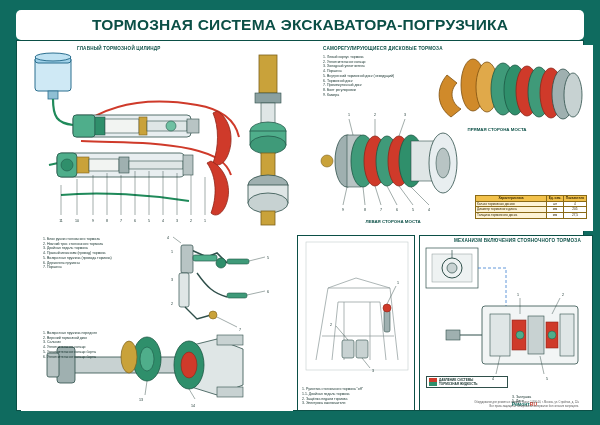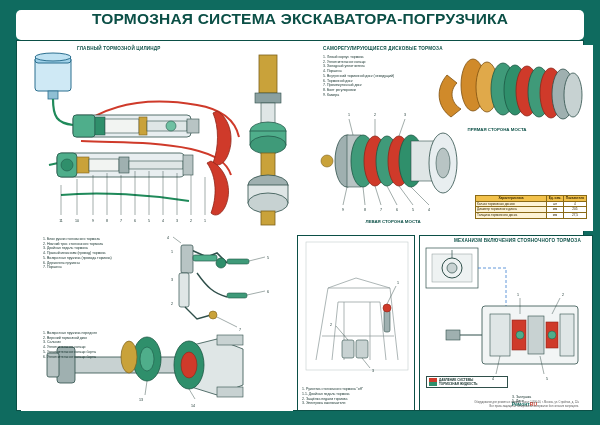--- a/index.html
+++ b/index.html
@@ -1,19 +1,19 @@
 <!DOCTYPE html>
 <html><head>
 <meta charset="utf-8">
 <style>
   html,body{margin:0;padding:0;}
   body{width:600px;height:425px;background:#ffffff;font-family:"Liberation Sans",sans-serif;overflow:hidden;}
   #poster{position:relative;width:600px;height:425px;background:#0f6b5f;box-sizing:border-box;padding:6px;}
   #inner{position:relative;width:100%;height:100%;background:#0f6b5f;}
-  .title-bar{position:absolute;left:10px;top:4px;right:10px;height:30px;background:#ffffff;border-radius:5px;display:flex;justify-content:center;}
+  .title-bar{position:absolute;left:10px;top:4px;right:10px;height:30px;background:#ffffff;border-radius:5px;display:flex;align-items:center;justify-content:center;}
   .title-bar span{font-size:15.5px;font-weight:bold;color:#0b4f46;letter-spacing:.2px;}
   .canvas{position:absolute;left:10px;top:34px;right:10px;bottom:8px;background:#ffffff;border:1px solid #0b4f46;}
   .panel{position:absolute;background:#ffffff;box-sizing:border-box;}
   .bordered{border:1px solid #0b4f46;}
   .cap{font-size:4.6px;color:#0b4f46;font-weight:bold;text-transform:uppercase;letter-spacing:.2px;}
   .legend{font-size:3.5px;line-height:1.35;color:#15312c;}
   .legend div{white-space:nowrap;}
   .num{font-size:3.6px;fill:#15312c;}
   svg{display:block;}
   .tbl{border-collapse:collapse;font-size:3.2px;}

